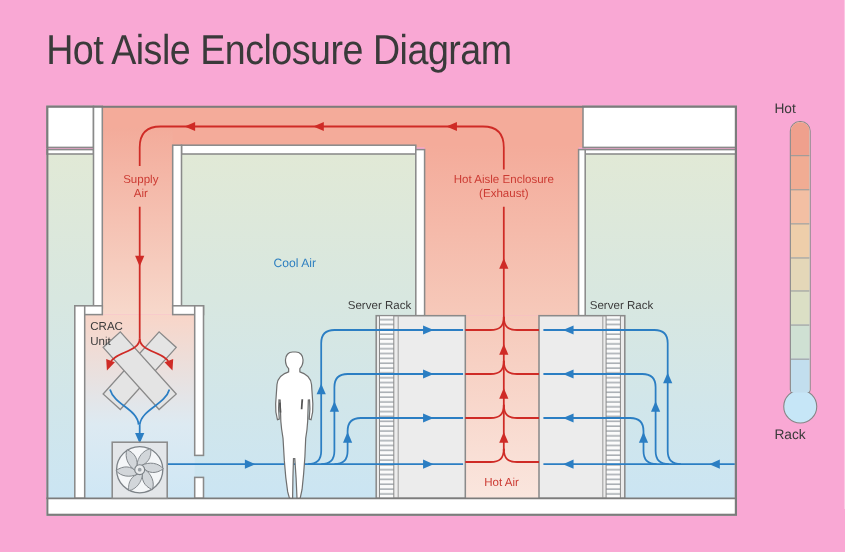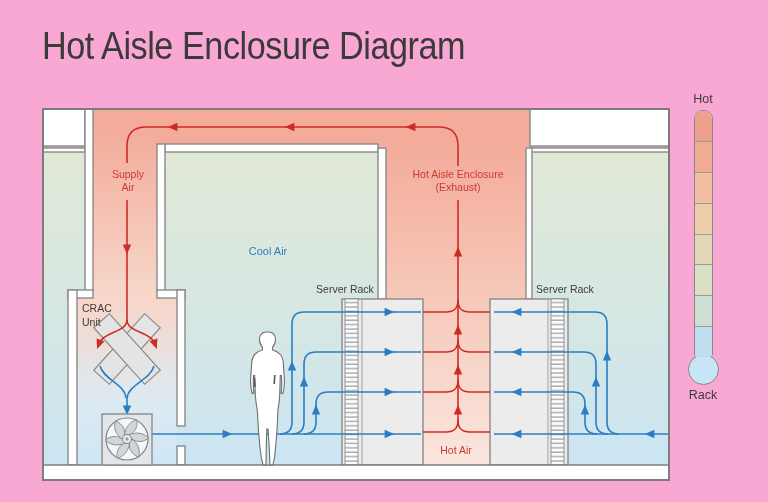--- a/index.html
+++ b/index.html
@@ -1,31 +1,31 @@
 <!DOCTYPE html>
 <html><head>
 <meta charset="utf-8">
 <style>
   html,body{margin:0;padding:0;background:#ffffff;}
   .canvas{position:relative;width:768px;height:502px;background:#f9a8d4;overflow:hidden;
           font-family:"Liberation Sans",sans-serif;}
   .title{position:absolute;left:42px;top:24px;font-size:38px;line-height:44px;color:#3a3a3a;
          white-space:nowrap;transform:scaleX(0.9);transform-origin:left center;letter-spacing:-0.5px;}
-  .diagram-wrap{position:absolute;left:42px;top:108px;width:628px;height:373px;}
+  .diagram-wrap{position:absolute;left:42px;top:96px;width:628px;height:373px;}
   svg text{font-family:"Liberation Sans",sans-serif;}
   .rl{stroke:#cf2b26;stroke-width:1.6;fill:none;}
   .bl{stroke:#2b7ec3;stroke-width:1.6;fill:none;}
   .ra{fill:#cf2b26;}
   .ba{fill:#2b7ec3;}
   .wall{fill:#ffffff;stroke:#8a8a8a;stroke-width:1.4;}
   .lblr{fill:#cc3b33;font-size:10.5px;}
   .lblb{fill:#2e7fc0;font-size:11px;}
   .lbld{fill:#3b3b3b;font-size:10.5px;}
   
-  .thermo{position:absolute;left:680px;top:92px;width:46px;text-align:center;
+  .thermo{position:absolute;left:704px;top:92px;width:46px;
           color:#3b3b3b;font-size:12.5px;}
   .tube{width:17px;height:246px;margin:4px auto 0;border:1.5px solid #868686;
         border-radius:9px 9px 4px 4px;overflow:hidden;display:flex;flex-direction:column;background:#eee;}
   .seg{flex:1;border-top:1px solid #9a9a9a;}
   .seg:first-child{border-top:none;}
   .bulb{width:29px;height:29px;border-radius:50%;border:1.5px solid #868686;margin:-4px auto 3px;}
 </style>
 </head>
 <body>
 

